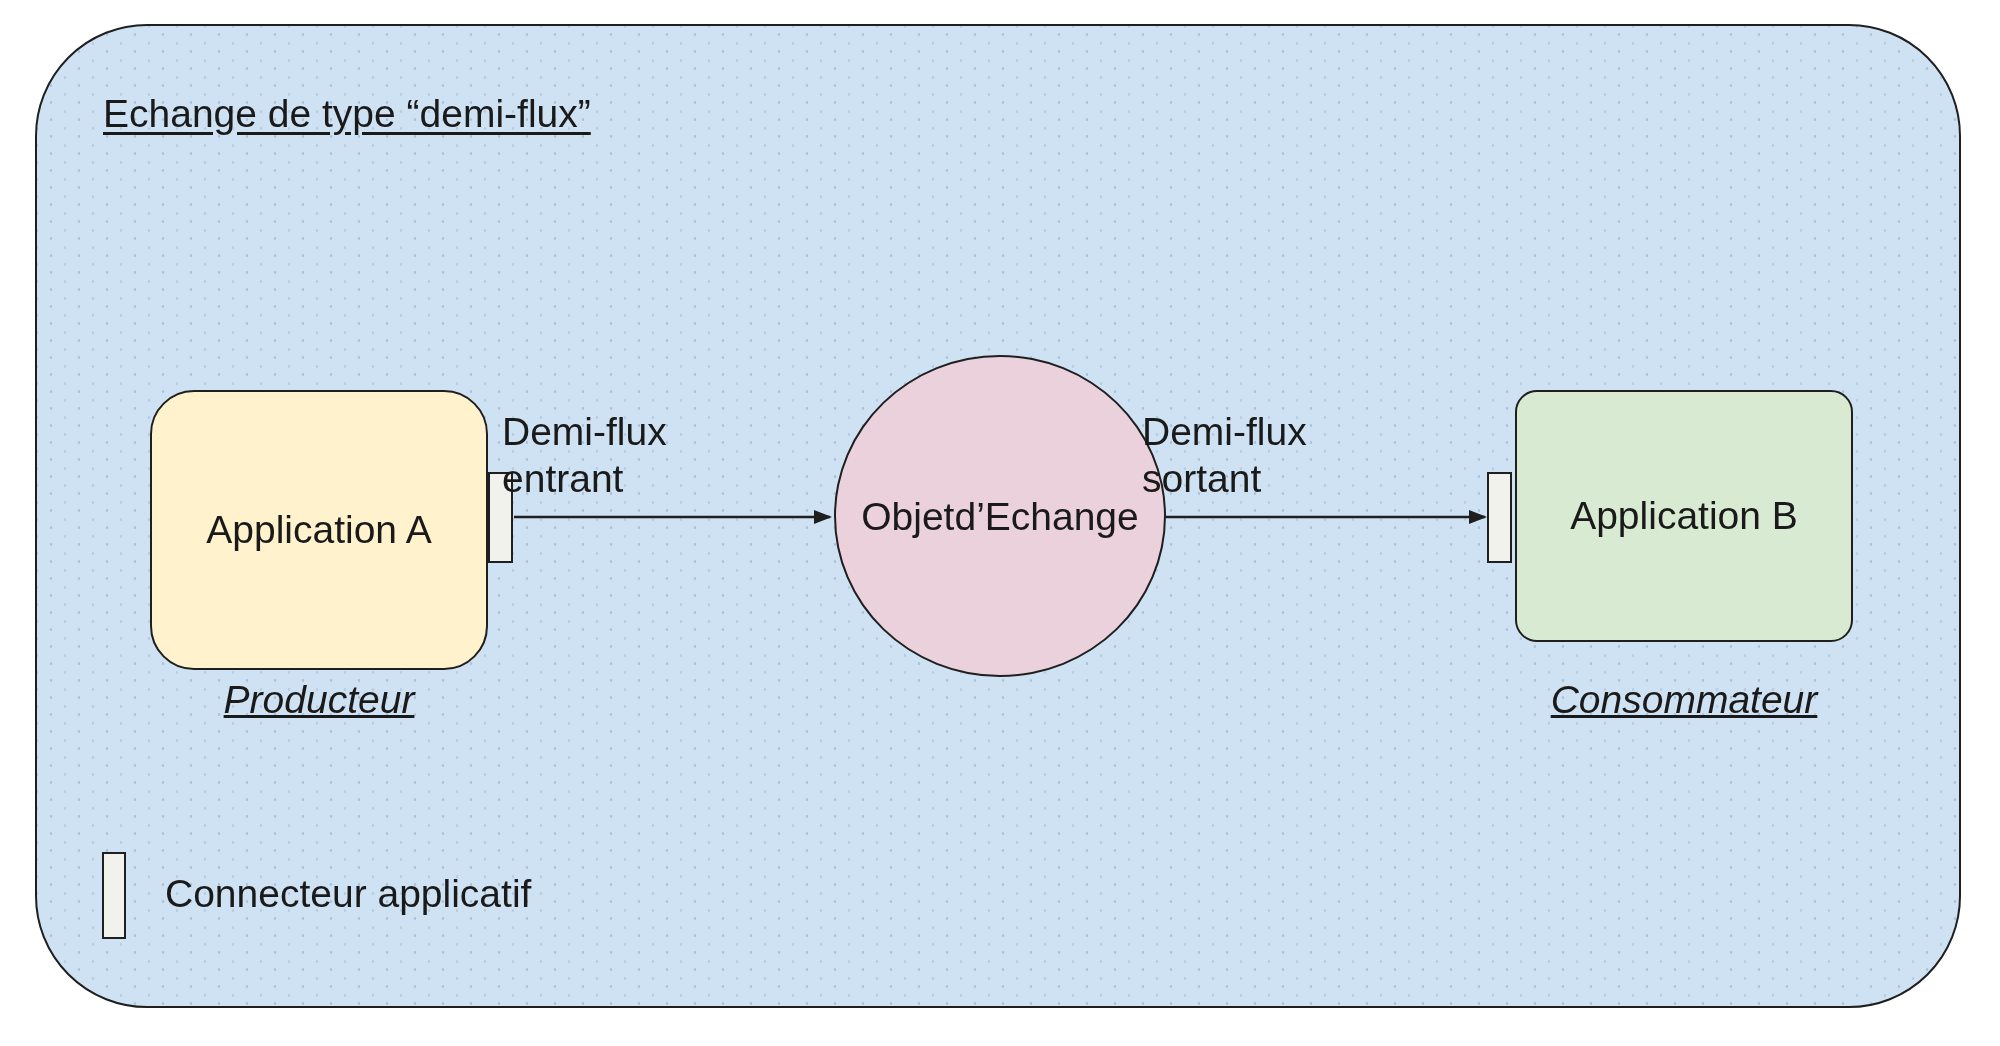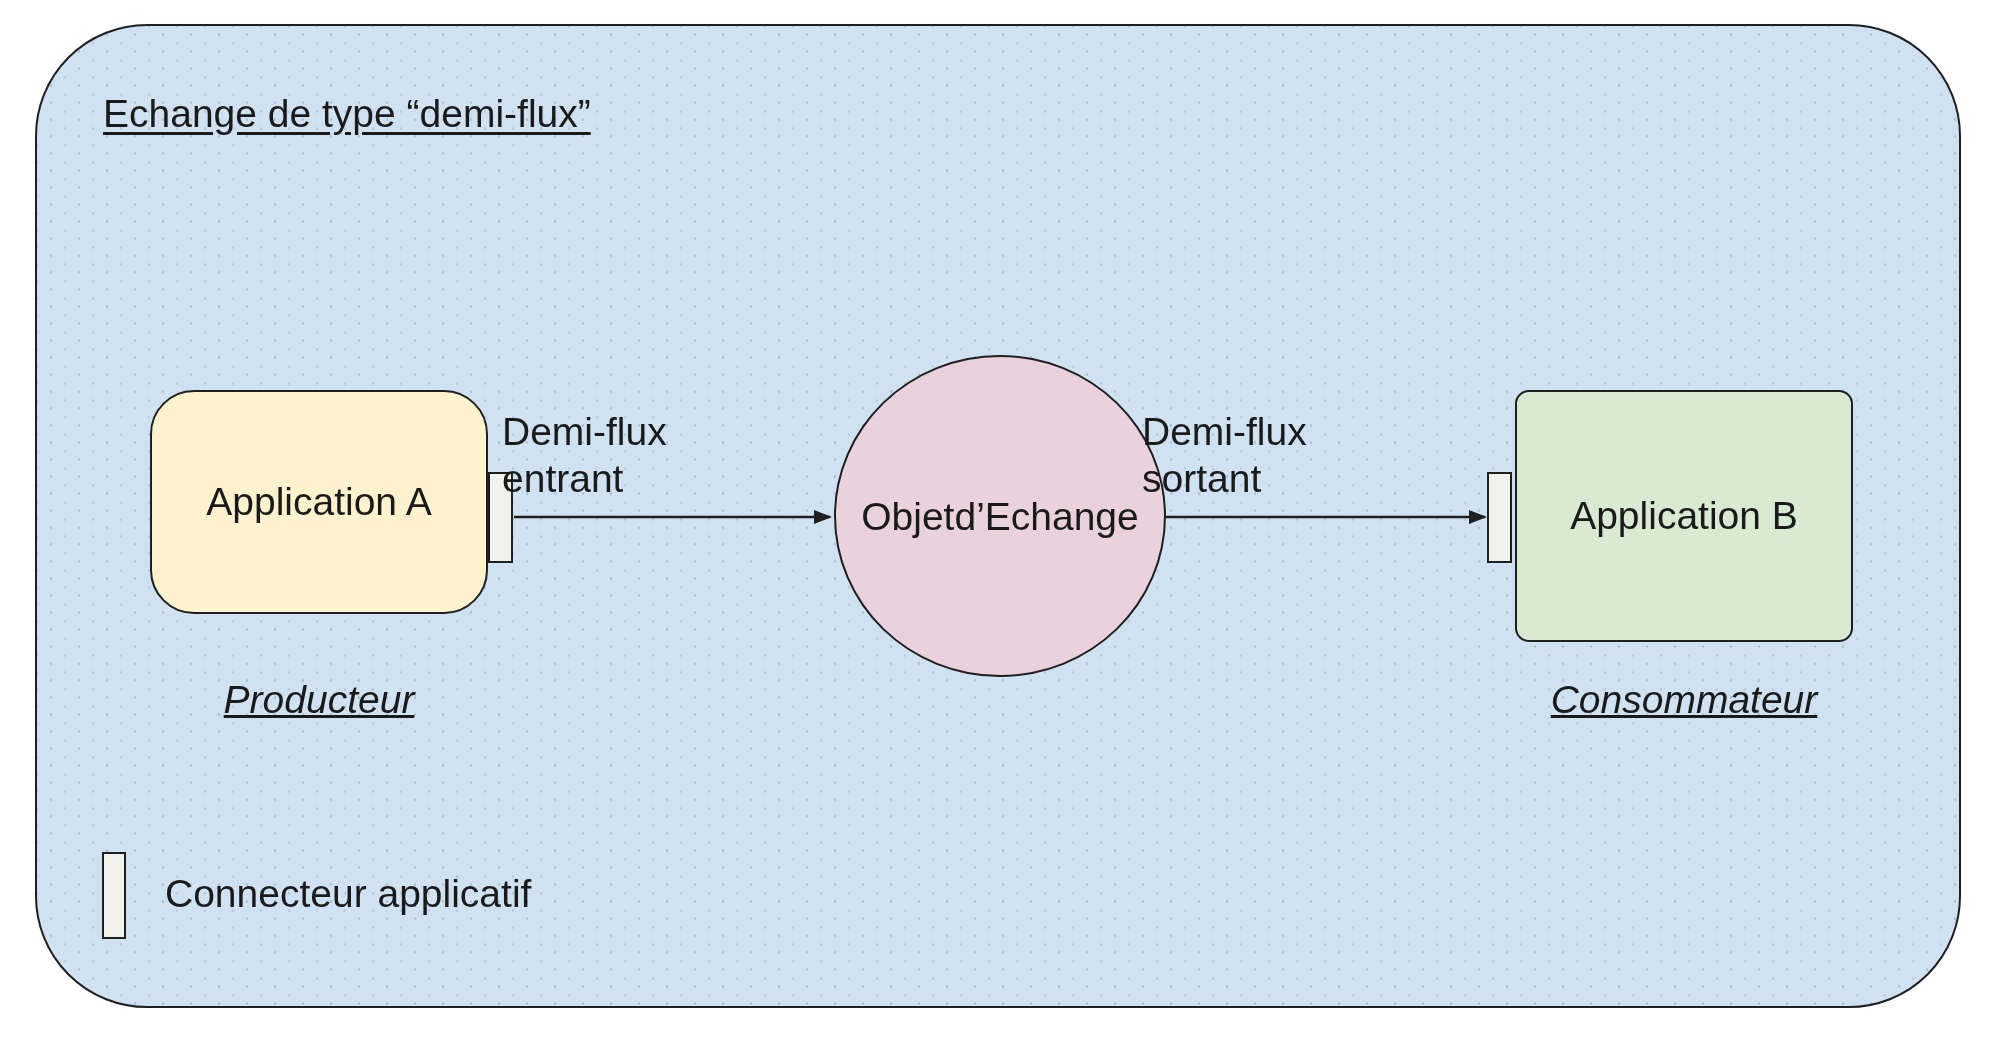--- a/index.html
+++ b/index.html
@@ -46,28 +46,28 @@
     box-sizing: border-box;
     border: 2.5px solid var(--stroke, #1f1f1f);
     display: flex;
     align-items: center;
     justify-content: center;
     text-align: center;
     font-size: 39px;
   }
   .node-a {
     left: 150px; top: 390px;
-    width: 338px; height: 224px;
+    width: 338px; height: 280px;
     border-radius: 44px;
     background: var(--app-a, #FFF2CC);
   }
   .node-b {
     left: 1515px; top: 390px;
     width: 338px; height: 252px;
-    border-radius: 14px;
+    border-radius: 22px;
     background: var(--app-b, #D9EAD3);
   }
   .node-exchange {
     left: 834px; top: 355px;
     width: 332px; height: 322px;
     border-radius: 50%;
     background: var(--exchange, #EAD1DC);
     flex-direction: row;
     line-height: 47px;
   }

